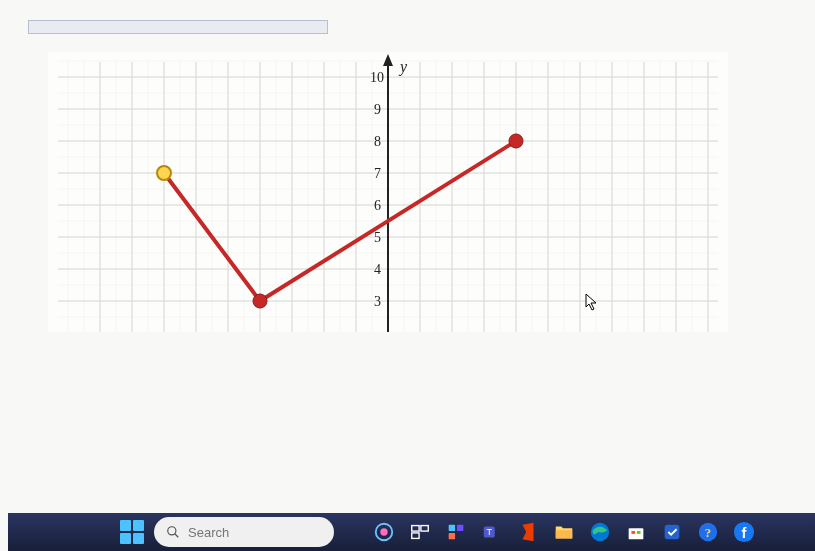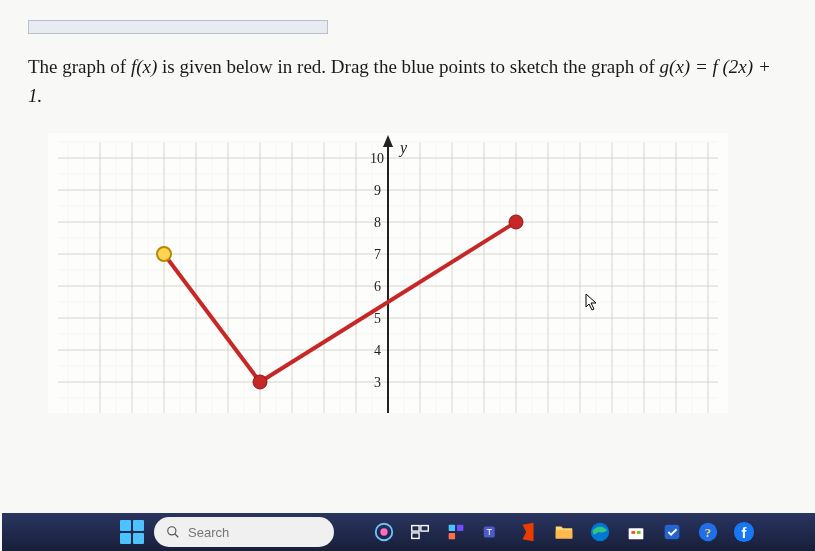--- a/index.html
+++ b/index.html
@@ -56,27 +56,27 @@
       position: absolute;
       top: 293px;
       left: 585px;
       font-size: 14px;
       color: #000;
       pointer-events: none;
     }
     .taskbar {
       position: absolute;
       bottom: 0;
-      left: 2px;
+      left: 8px;
       right: 0;
       height: 38px;
       background: linear-gradient(to top, #181f3a, #2a3560);
       display: flex;
       align-items: center;
-      padding: 0 16px;
+      padding: 0 10px;
       gap: 8px;
     }
     .start-btn {
       width: 28px; height: 28px;
       display: grid;
       grid-template: 1fr 1fr / 1fr 1fr;
       gap: 2px;
       padding: 2px;
       margin-left: 100px;
     }
@@ -108,23 +108,20 @@
     }
     .tb-icon svg { width: 22px; height: 22px; }
     .spacer { flex: 0 0 20px; }
   </style>
 </head>
 <body>
 
 <div class="content">
   <div class="attempt-box"></div>
 
-  <p class="paragraph">
-    <span>The graph of </span><span class="math-i">f(x)</span><span> is given below in red. Drag the blue points to sketch the graph of </span><span class="math-i">g(x) = f (2x) + 1.</span>
-  </p>
 
 
   <div class="graph-area">
     <svg class="grid" viewBox="0 0 680 280">
 
       <g>
 
         <line class="minor" x1="20" y1="10" x2="20" y2="280"></line>
           <line class="minor" x1="36" y1="10" x2="36" y2="280"></line>
         <line class="major" x1="52" y1="10" x2="52" y2="280"></line>

